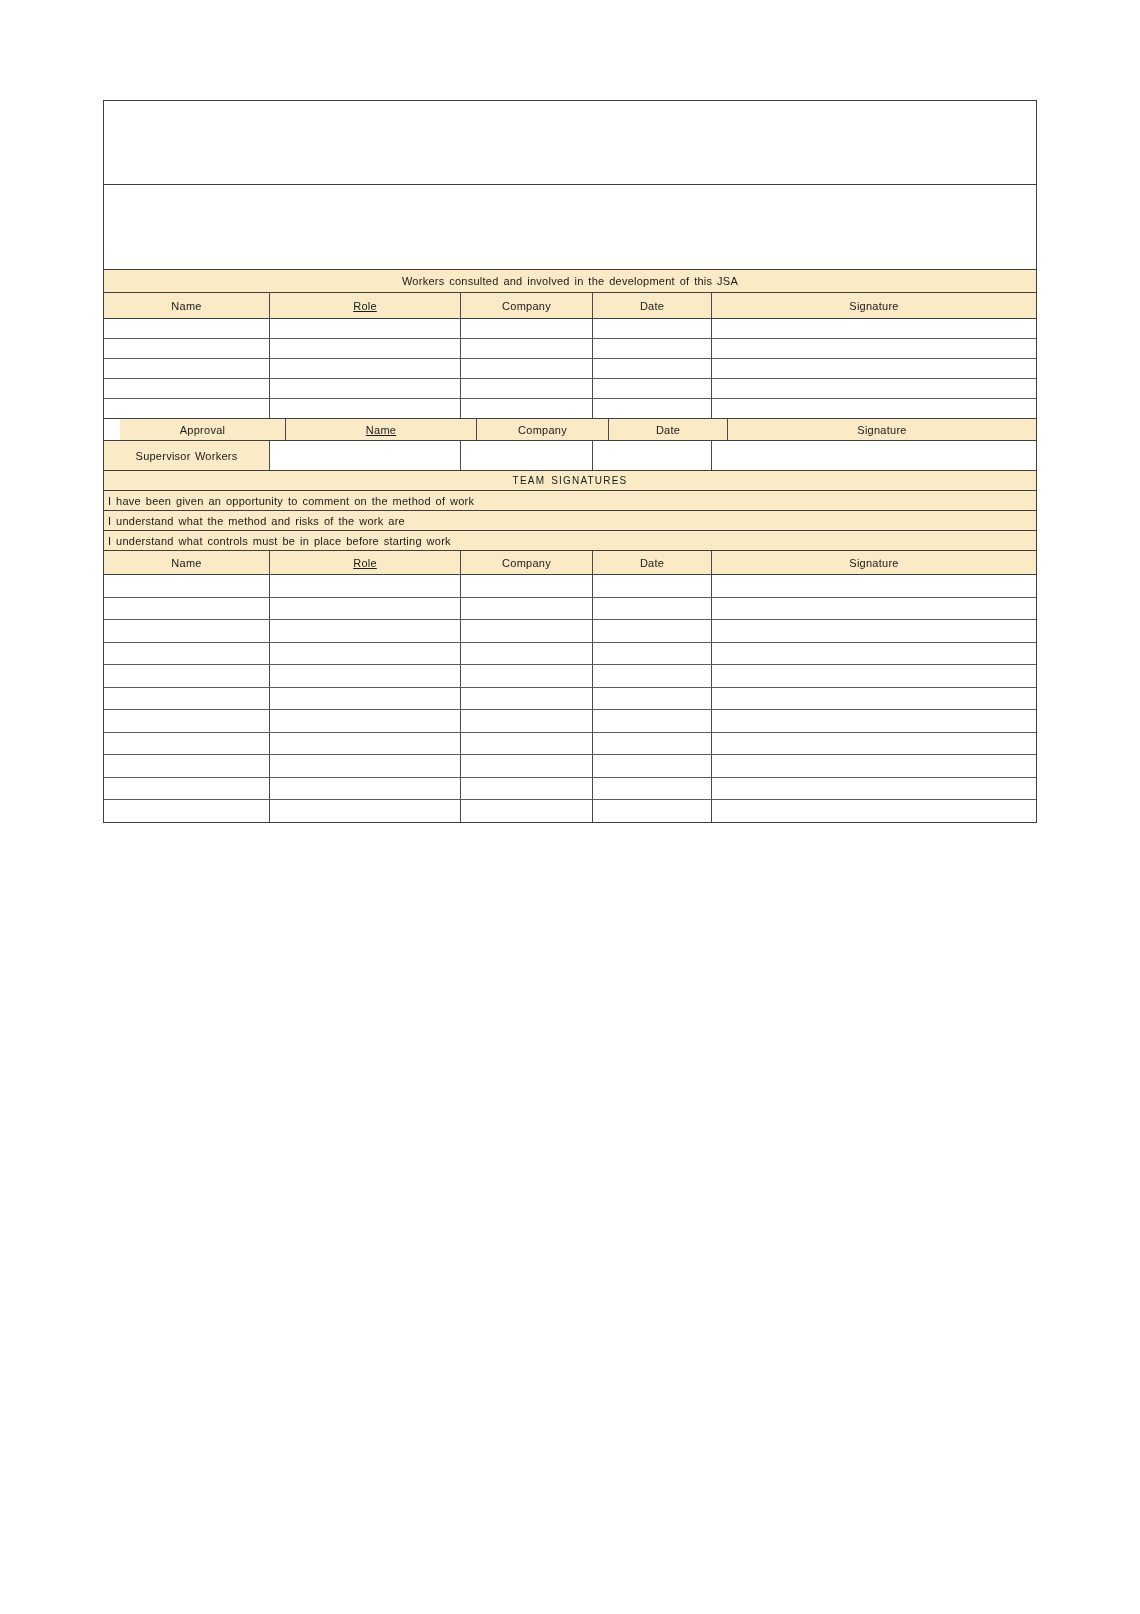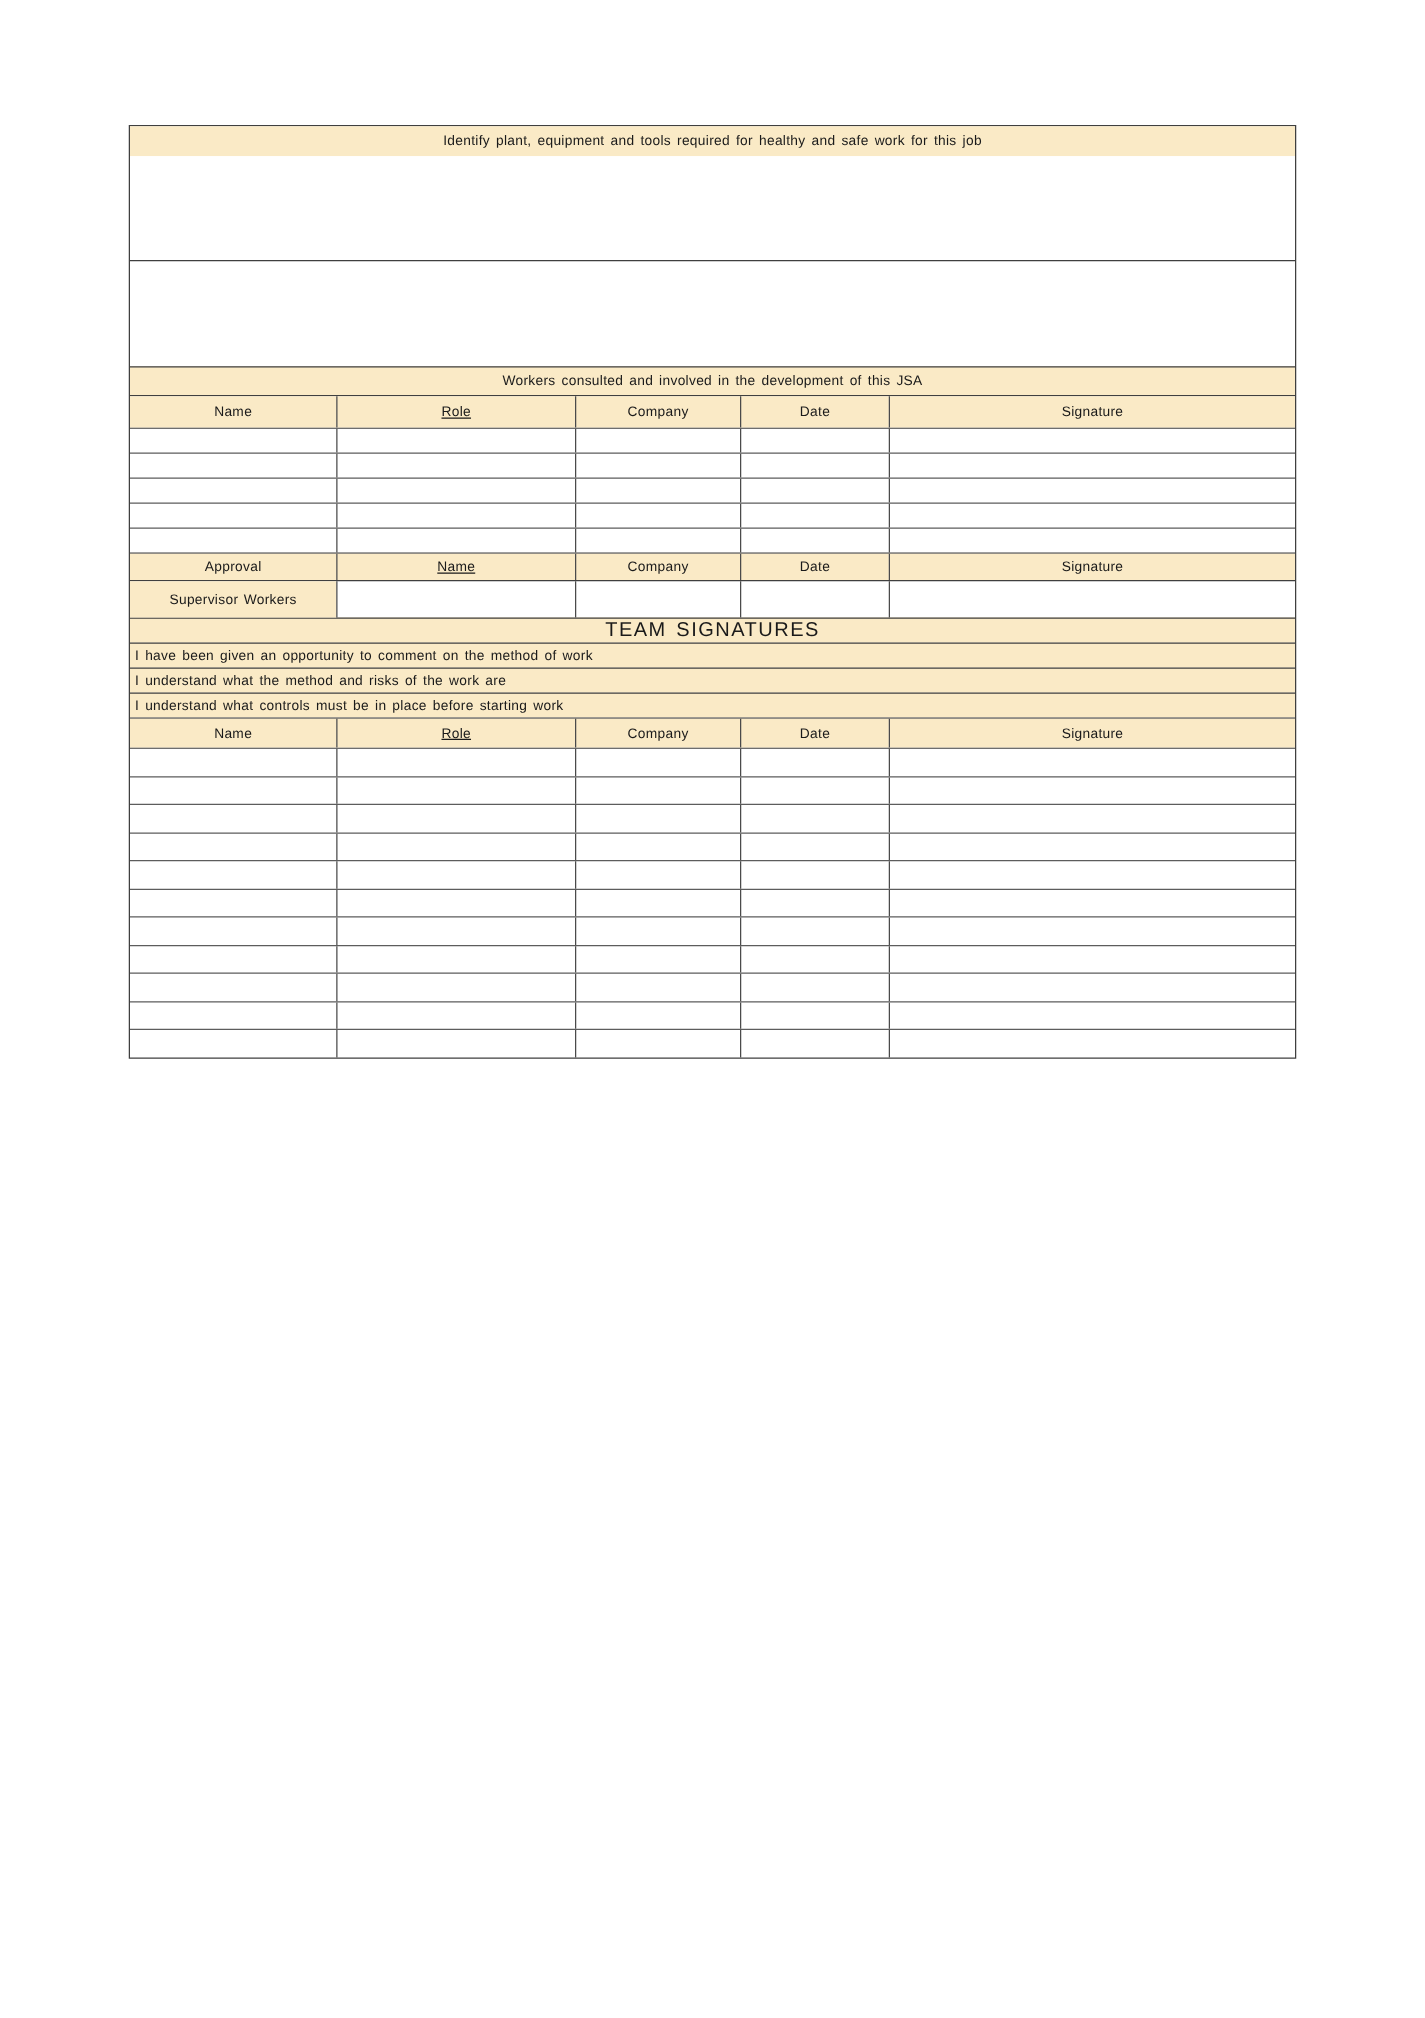--- a/index.html
+++ b/index.html
@@ -32,21 +32,21 @@
     font-size: 11px;
     letter-spacing: 0.25px;
     word-spacing: 1.5px;
     box-sizing: border-box;
   }
   .band.left-align {
     justify-content: flex-start;
     padding-left: 4px;
   }
   .team-title {
-    font-size: 16px;
+    font-size: 10px;
     letter-spacing: 1.2px;
     word-spacing: 2px;
   }
   .white-block {
     background: #ffffff;
     box-sizing: border-box;
   }
   .row {
     display: flex;
     box-sizing: border-box;
@@ -65,35 +65,34 @@
   .c0 { width: 165px; }
   .c1 { width: 191px; text-decoration: underline; }
   .c2 { width: 132px; }
   .c3 { width: 119px; }
   .c4 { flex: 1; }
   .header-row .cell { background: var(--band-bg, #FAEAC6); }
   .band-cell { background: var(--band-bg, #FAEAC6); }
   .bt  { border-top: 1px solid var(--border, #3f3f3f); }
   .btg { border-top: 1px solid var(--grid-light, #5c5c5c); }
   .h20  { height: 20px; }
-  .h22  { height: 22px; }
+  .h22  { height: 22px; padding-left: 16px; }
   .h23  { height: 23px; }
   .h24  { height: 24px; }
   .h26  { height: 26px; }
   .h30  { height: 30px; }
   .h83  { height: 83px; }
   .h85  { height: 85px; }
   .h225 { height: 22.5px; }
 </style>
 </head>
 <body>
 
 <div class="sheet">
 
-  <div class="band h24">Identify plant, equipment and tools required for healthy and safe work for this job</div>
   <div class="white-block h83"></div>
 
   <div class="white-block h85 bt"></div>
 
   <div class="band h23 bt">Workers consulted and involved in the development of this JSA</div>
   <div class="row header-row h26 bt">
     <div class="cell c0">Name</div>
     <div class="cell c1">Role</div>
     <div class="cell c2">Company</div>
     <div class="cell c3">Date</div>

